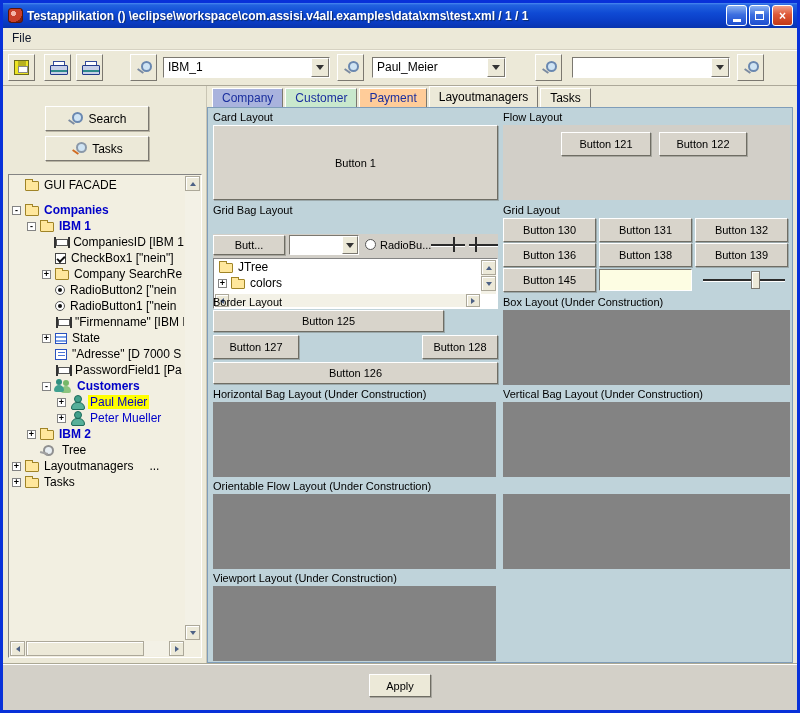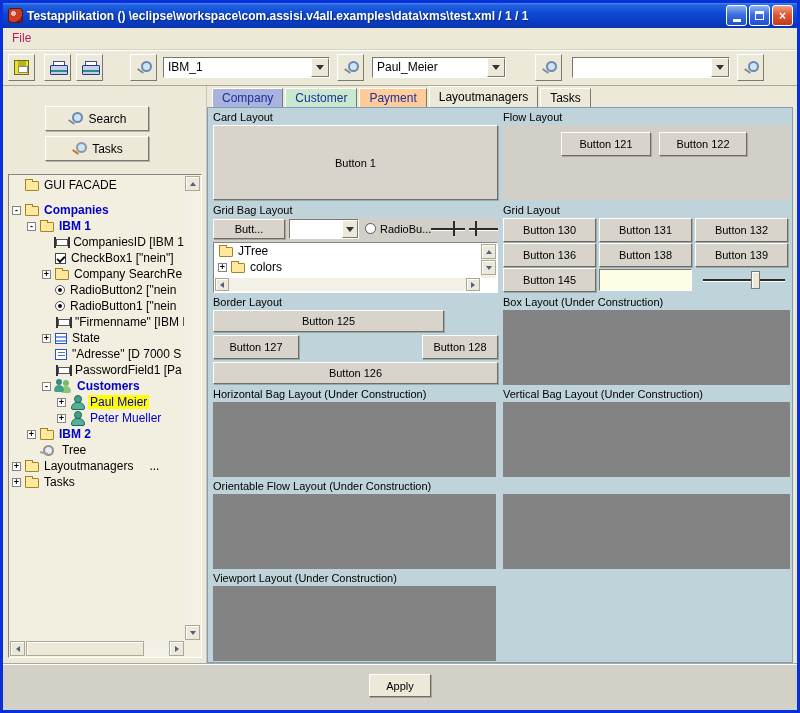--- a/index.html
+++ b/index.html
@@ -18,21 +18,21 @@
   .title-text{color:#fff;font-size:12px;font-weight:bold;text-shadow:1px 1px 1px #0a2a6a;white-space:nowrap;overflow:hidden;flex:1;}
   .win-buttons{display:flex;gap:2px;flex:none;}
   .win-btn{width:21px;height:21px;border-radius:3px;border:1px solid #fff;display:flex;align-items:center;justify-content:center;
     background:linear-gradient(180deg,#8db3f0 0%,#3d6fe0 45%,#1d4ed0 100%);color:#fff;font-size:12px;}
   .win-btn.close{background:linear-gradient(180deg,#f0a088 0%,#de5837 45%,#c23a18 100%);font-weight:bold;}
   .g-min{width:8px;height:3px;background:#fff;margin-top:9px;}
   .g-max{width:9px;height:9px;border:1px solid #fff;border-top-width:3px;}
 
   
   .menubar{position:absolute;left:0;top:25px;width:794px;height:22px;background:#ece9d8;border-bottom:1px solid #d6d2c2;}
-  .menu-item{display:inline-block;padding:3px 9px;font-size:12px;color:#be185d;}
+  .menu-item{display:inline-block;padding:3px 9px;font-size:12px;color:#0f172a;}
   .toolbar{position:absolute;left:0;top:47px;width:794px;height:36px;background:#ece9d8;border-bottom:1px solid #aca899;box-shadow:inset 0 1px 0 #fff;}
   .tbtn{position:absolute;top:4px;width:27px;height:27px;background:#ece9d8;border:1px solid;border-color:#fff #7b7870 #7b7870 #fff;
     display:flex;align-items:center;justify-content:center;}
   .combo{position:absolute;top:7px;height:21px;background:#fff;border:1px solid;border-color:#7b7870 #fff #fff #7b7870;display:flex;}
   .combo-text{flex:1;font-size:12px;padding:2px 4px;color:#000;white-space:nowrap;overflow:hidden;}
   .combo-btn{width:18px;background:#ece9d8;border:1px solid;border-color:#fff #7b7870 #7b7870 #fff;display:flex;align-items:center;justify-content:center;flex:none;}
   .tri-down{width:0;height:0;border-left:4px solid transparent;border-right:4px solid transparent;border-top:5px solid #333;}
 
   
   .tb-save{width:15px;height:15px;background:#ece424;border:1px solid #6a6a1a;position:relative;}
@@ -345,21 +345,21 @@
         <div class="xpbtn" style="left:58px;top:7px;width:90px;height:24px;position:absolute;">
             <span>Button 121</span>
           </div>
         <div class="xpbtn" style="left:156px;top:7px;width:88px;height:24px;position:absolute;">
             <span>Button 122</span>
           </div>
       </div>
 
       <span class="sec-label" style="left:5px;top:96px;">Grid Bag Layout</span>
       <span class="sec-label" style="left:295px;top:96px;">Grid Layout</span>
-      <div class="panel-grey" style="left:5px;top:110px;width:285px;height:75px;">
+      <div class="panel-grey" style="left:5px;top:126px;width:285px;height:75px;">
         <div class="xpbtn" style="left:0;top:1px;width:72px;height:20px;">
             <span>Butt...</span>
           </div>
         <div class="combo" style="left:76px;top:1px;width:70px;height:20px;">
           <span class="combo-text"></span>
           <span class="combo-btn" style="width:16px;">
               <i class="tri-down"></i>
             </span>
         </div>
         <span class="rad" style="left:152px;top:5px;"></span>

